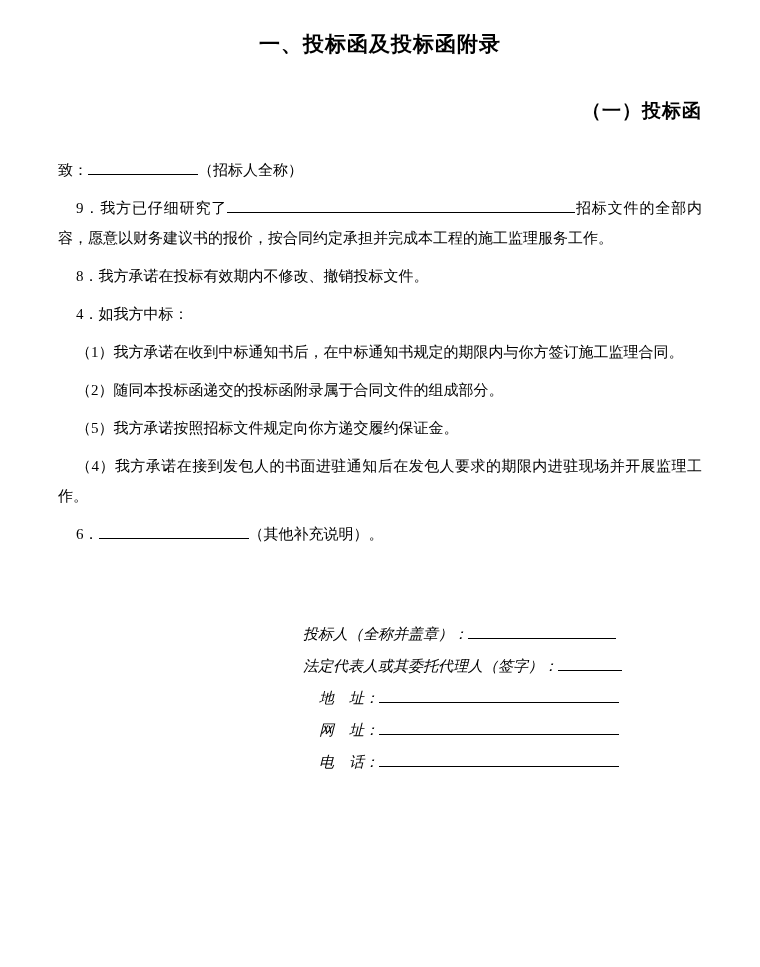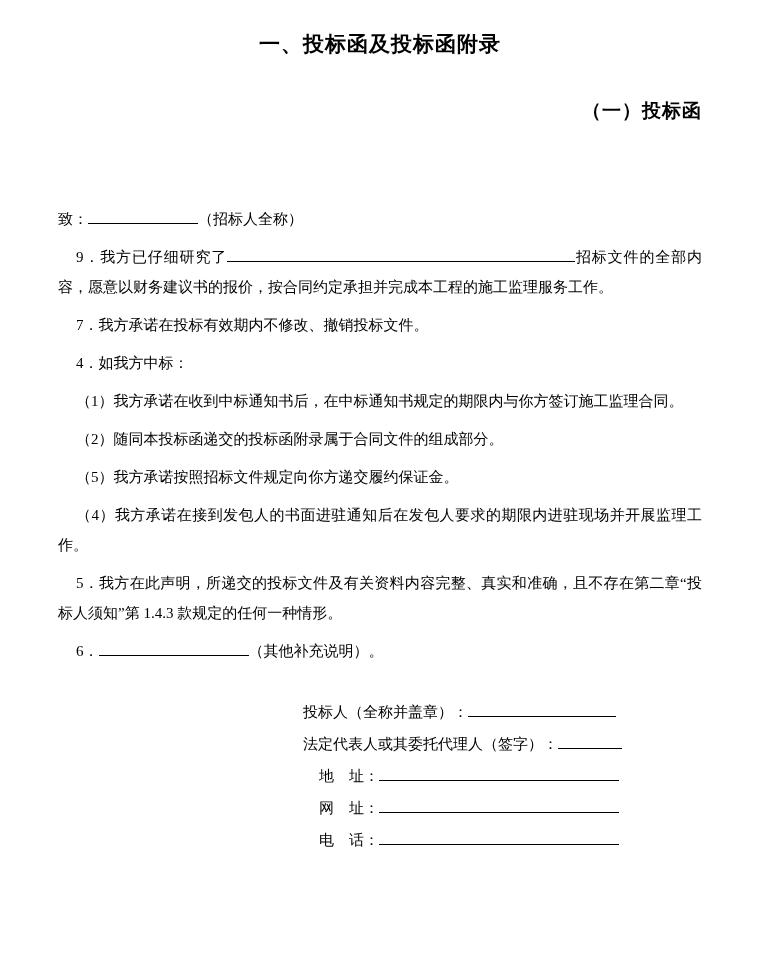--- a/index.html
+++ b/index.html
@@ -33,21 +33,21 @@
   .doc-subtitle {
     text-align: right;
     font-family: "DejaVu Sans", "Liberation Sans", sans-serif;
     font-weight: bold;
     font-size: 19px;
     letter-spacing: 1px;
     margin-top: 40px;
     margin-bottom: 0;
   }
   .body-block {
-    margin-top: 80px;
+    margin-top: 31px;
   }
   p.para {
     font-size: 15px;
     line-height: 30px;
     margin: 0 0 8px 0;
     text-align: justify;
     text-justify: inter-ideograph;
   }
   p.indent1 {
     text-indent: 18px;
@@ -60,24 +60,25 @@
     border-bottom: 1px solid #000;
     vertical-align: baseline;
     height: 15px;
   }
   .fill-w110 { width: 110px; }
   .fill-w348 { width: 348px; }
   .fill-w172 { width: 172px; }
   .fill-w96  { width: 96px; }
   .fill-w150 { width: 150px; }
   .sign-block {
-    margin-top: 31px;
+    margin-top: 70px;
     padding-left: 245px;
     font-size: 15px;
     line-height: 30px;
+    font-style: italic;
   }
   .sign-line {
     white-space: nowrap;
     margin-bottom: 2px;
   }
   .sign-label {
     display: inline-block;
   }
   .sp {
     display: inline-block;
@@ -98,30 +99,29 @@
   <div class="body-block">
 
     <p class="para">
       <span>致：</span><span class="fill fill-w110"></span><span>（招标人全称）</span>
     </p>
 
     <p class="para indent1">
       <span>9．我方已仔细研究了</span><span class="fill fill-w348"></span><span>招标文件的全部内容，愿意以财务建议书的报价，按合同约定承担并完成本工程的施工监理服务工作。</span>
     </p>
 
-    <p class="para indent1">7．我方承诺在投标有效期内不修改、撤销投标文件。</p>
+    <p class="para indent1">8．我方承诺在投标有效期内不修改、撤销投标文件。</p>
 
 
     <p class="para indent1">4．如我方中标：</p>
     <p class="para indent2">（1）我方承诺在收到中标通知书后，在中标通知书规定的期限内与你方签订施工监理合同。</p>
     <p class="para indent2">（2）随同本投标函递交的投标函附录属于合同文件的组成部分。</p>
     <p class="para indent2">（5）我方承诺按照招标文件规定向你方递交履约保证金。</p>
     <p class="para indent2">（4）我方承诺在接到发包人的书面进驻通知后在发包人要求的期限内进驻现场并开展监理工作。</p>
 
-    <p class="para indent1">5．我方在此声明，所递交的投标文件及有关资料内容完整、真实和准确，且不存在第二章“投标人须知”第 1.4.3 款规定的任何一种情形。</p>
 
     <p class="para indent1">
       <span>6．</span><span class="fill fill-w150"></span><span>（其他补充说明）。</span>
     </p>
 
   </div>
 
   <div class="sign-block">
 
     <div class="sign-line">

